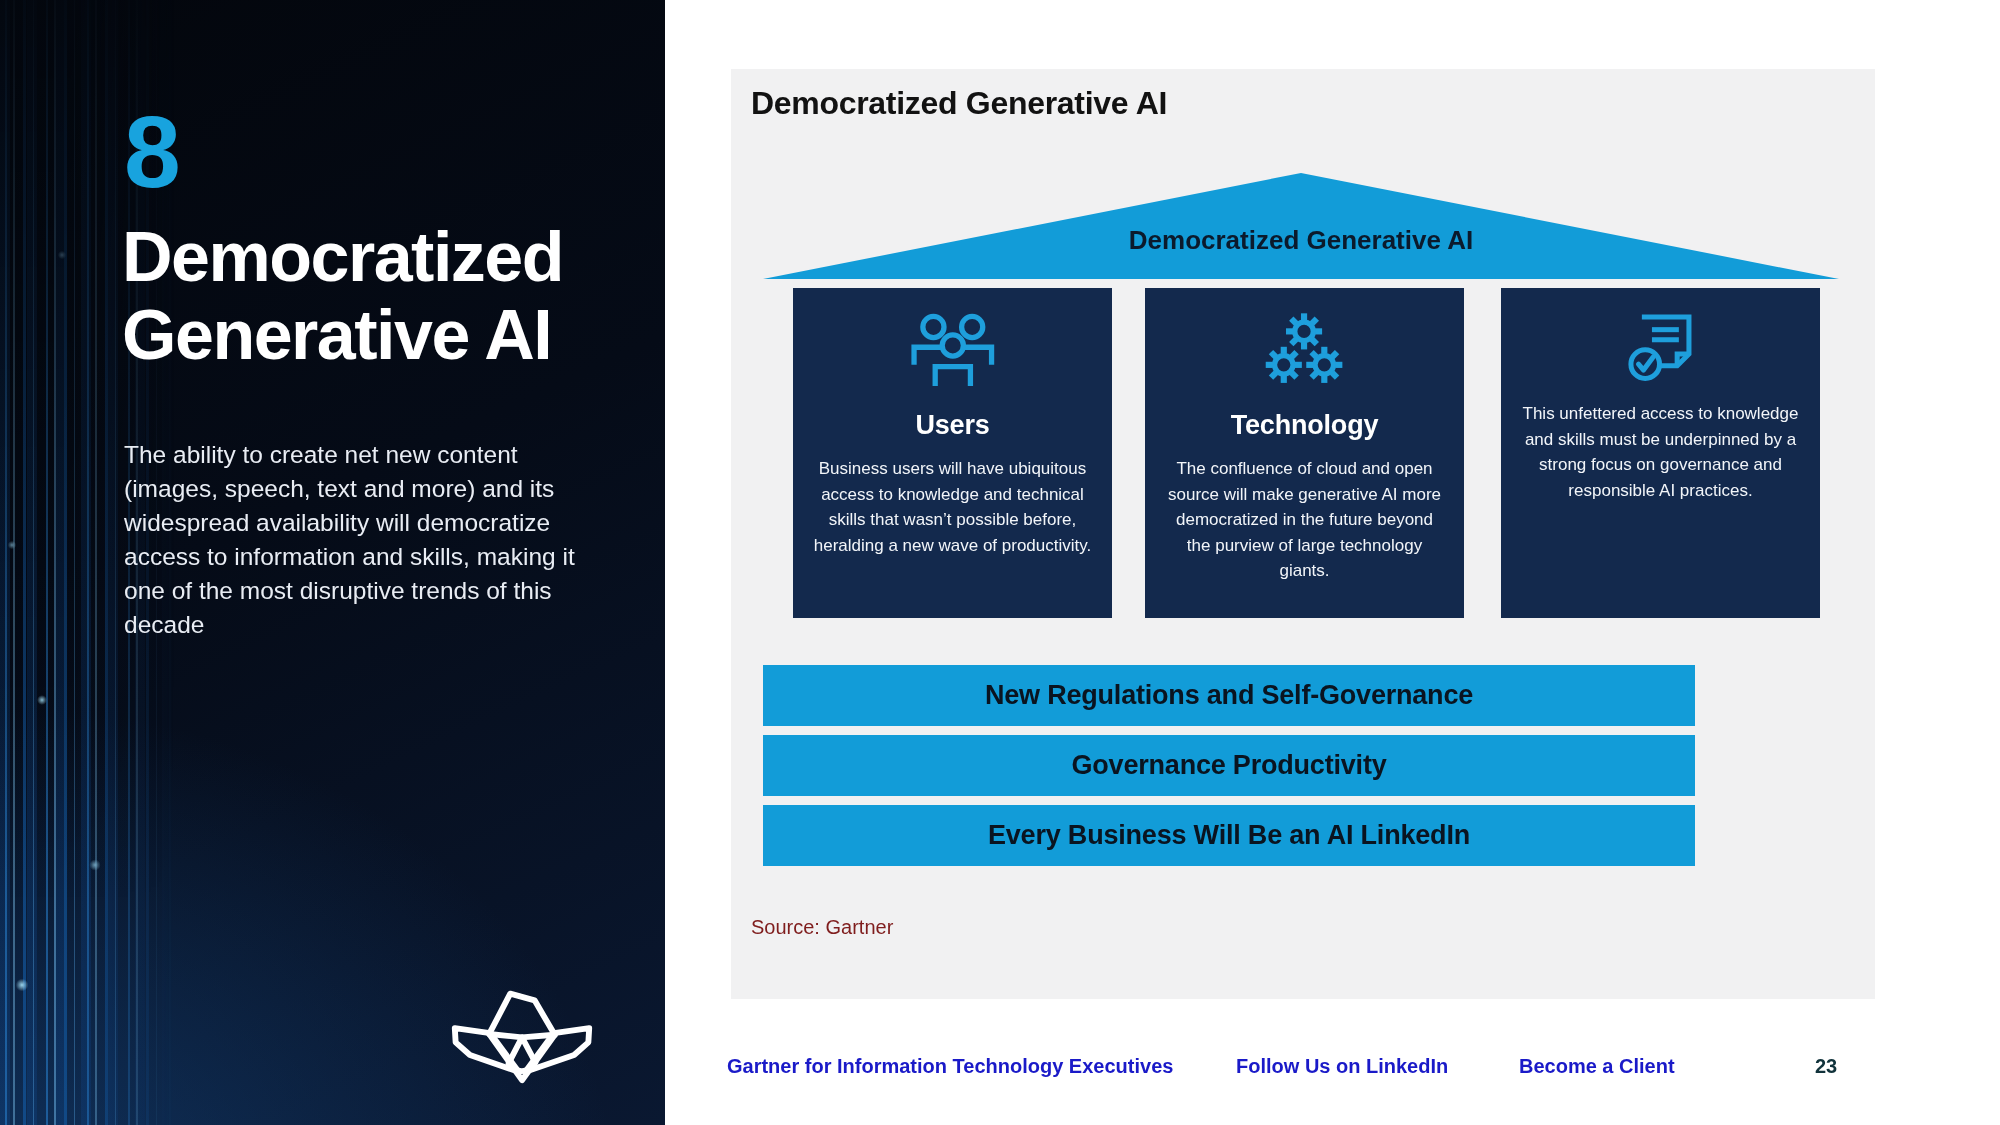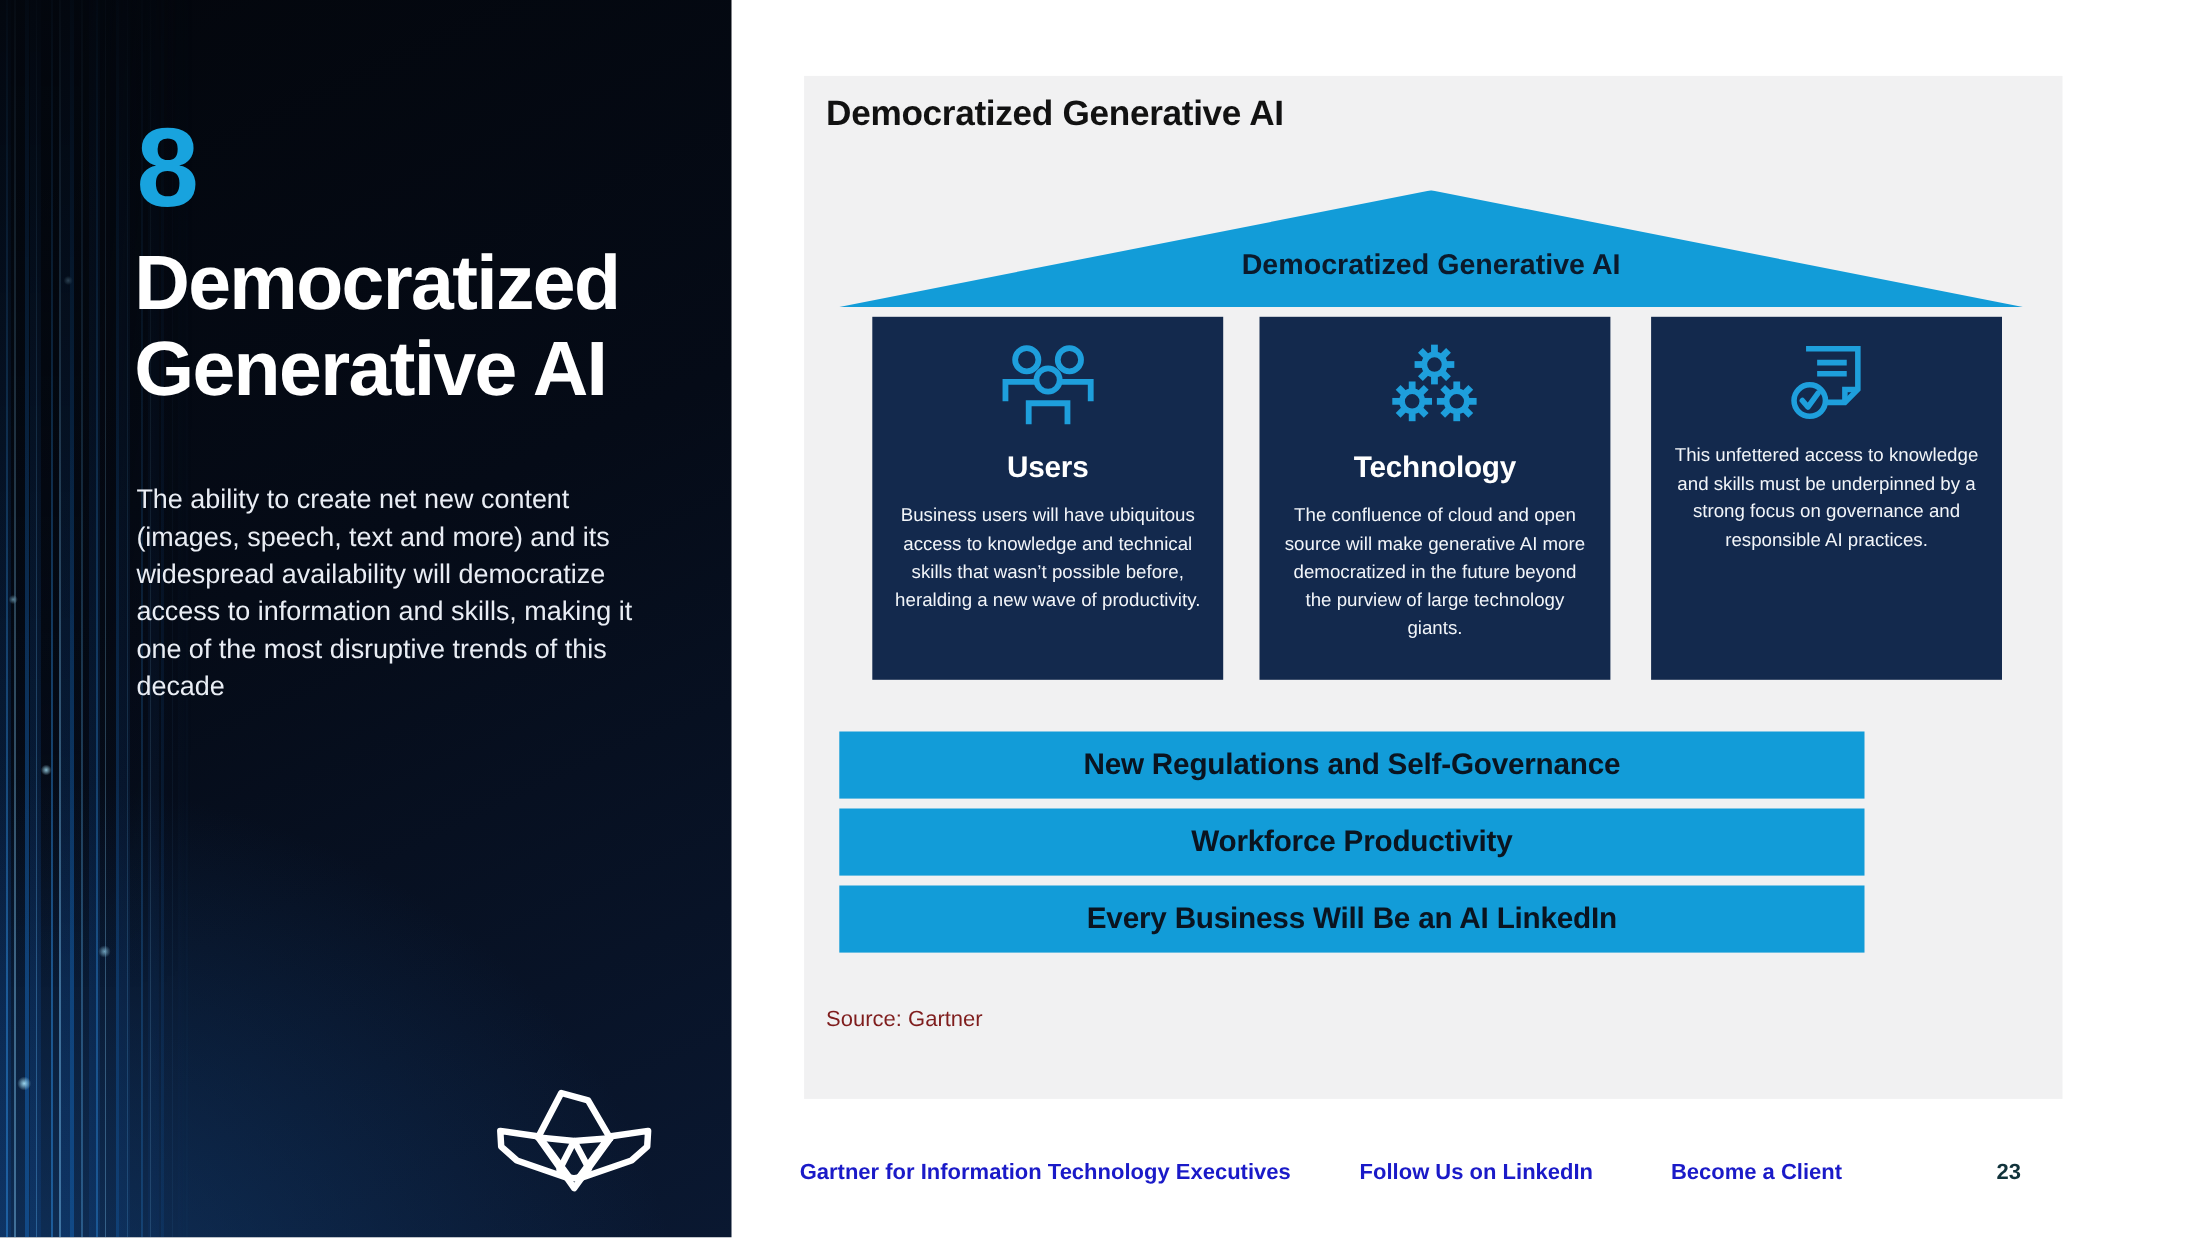--- a/index.html
+++ b/index.html
@@ -167,21 +167,21 @@
           <path class="icon-stroke" d="M38 21 H70"></path>
           <path class="icon-stroke" d="M38 33 H70"></path>
           <circle class="icon-fillnavy" cx="30" cy="62" r="17"></circle>
           <path class="icon-stroke" d="M22 62 L28 69 L39 54" stroke-linecap="round" stroke-linejoin="round"></path>
         </svg>
       </div>
       <p class="pillar-body">This unfettered access to knowledge and skills must be underpinned by a strong focus on governance and responsible AI practices.</p>
     </div>
 
     <div class="bar b1">New Regulations and Self-Governance</div>
-    <div class="bar b2">Workforce Productivity</div>
+    <div class="bar b2">Governance Productivity</div>
     <div class="bar b3">Every Business Will Be an AI LinkedIn</div>
 
     <div class="source">Source: Gartner</div>
   </section>
 
   <a href="#" class="f-link f1">Gartner for Information Technology Executives</a>
   <a href="#" class="f-link f2">Follow Us on LinkedIn</a>
   <a href="#" class="f-link f3">Become a Client</a>
   <div class="page-num">23</div>
 

